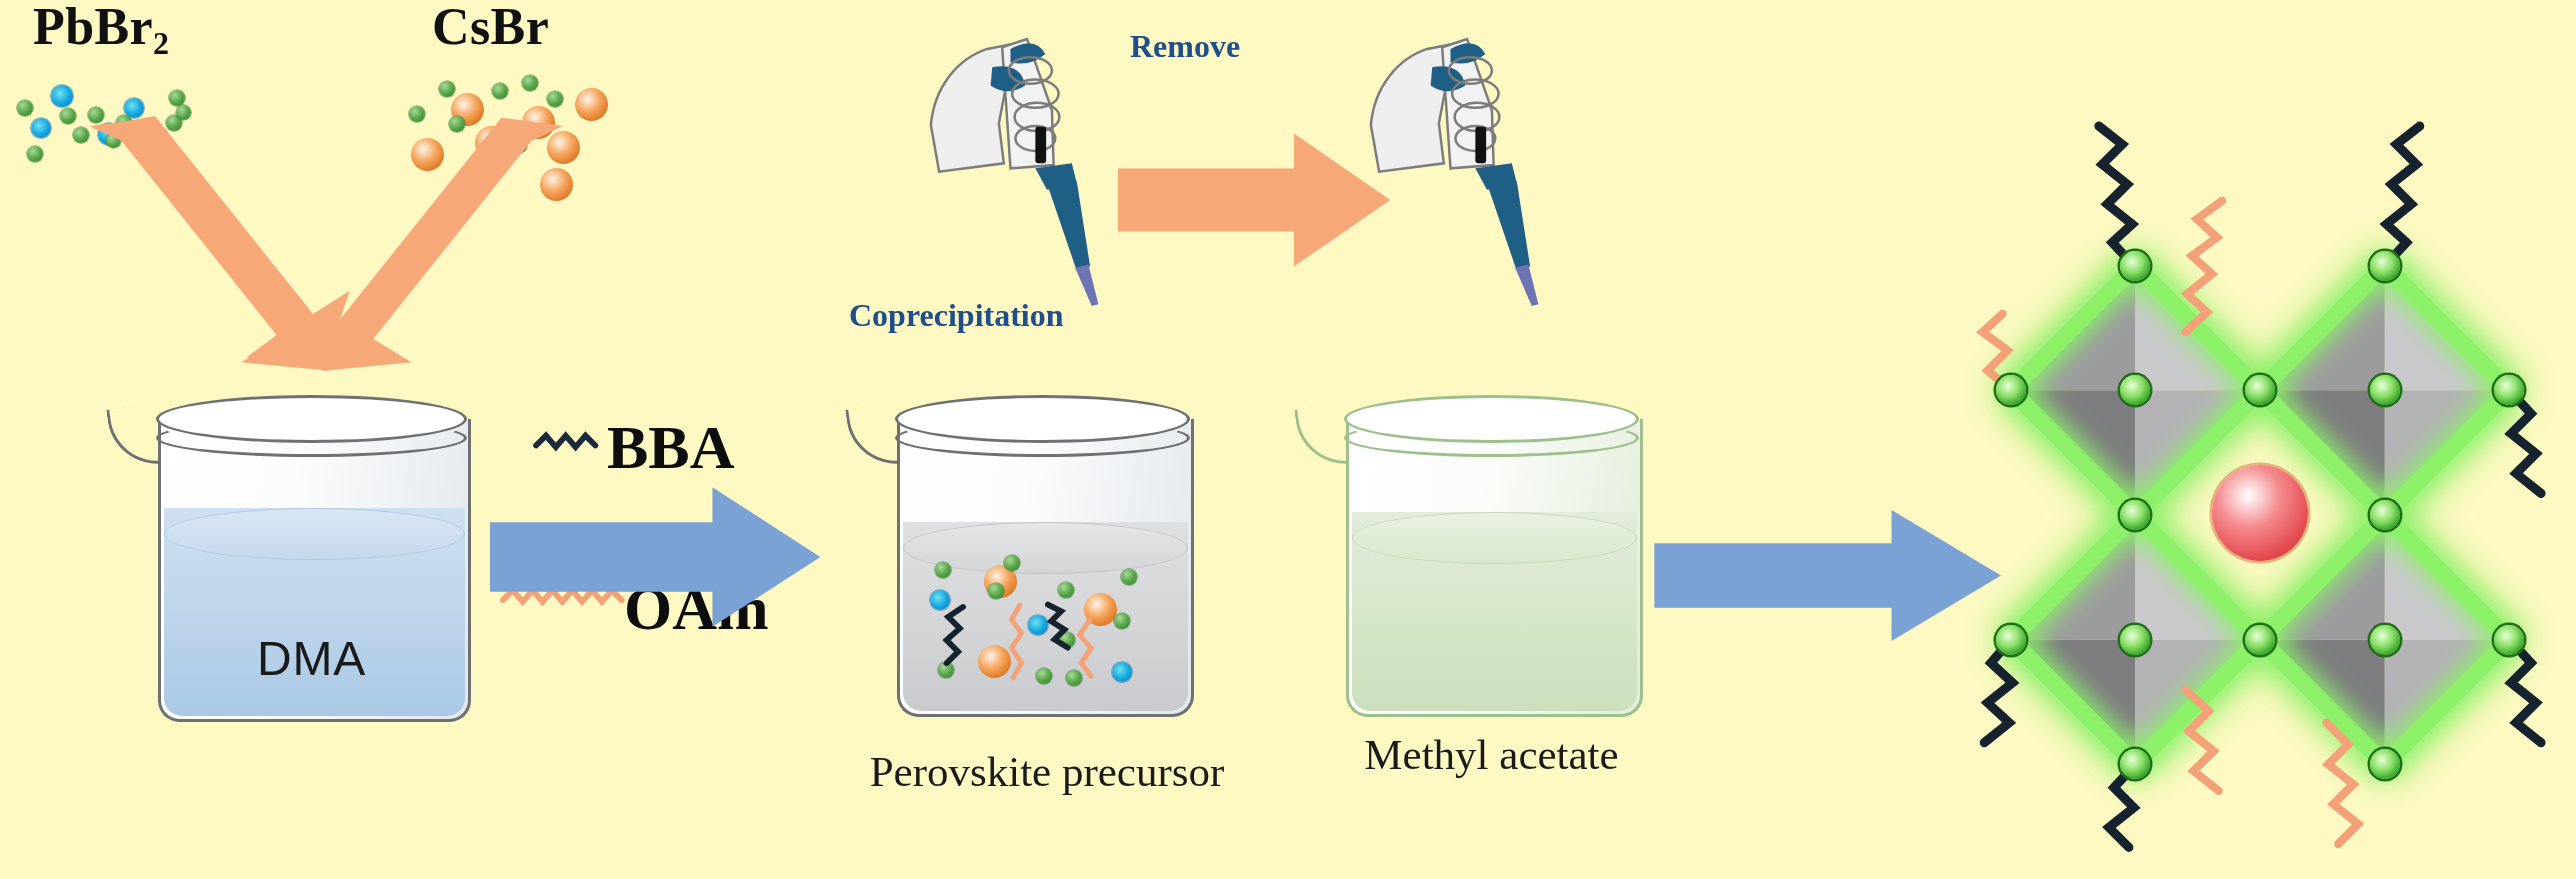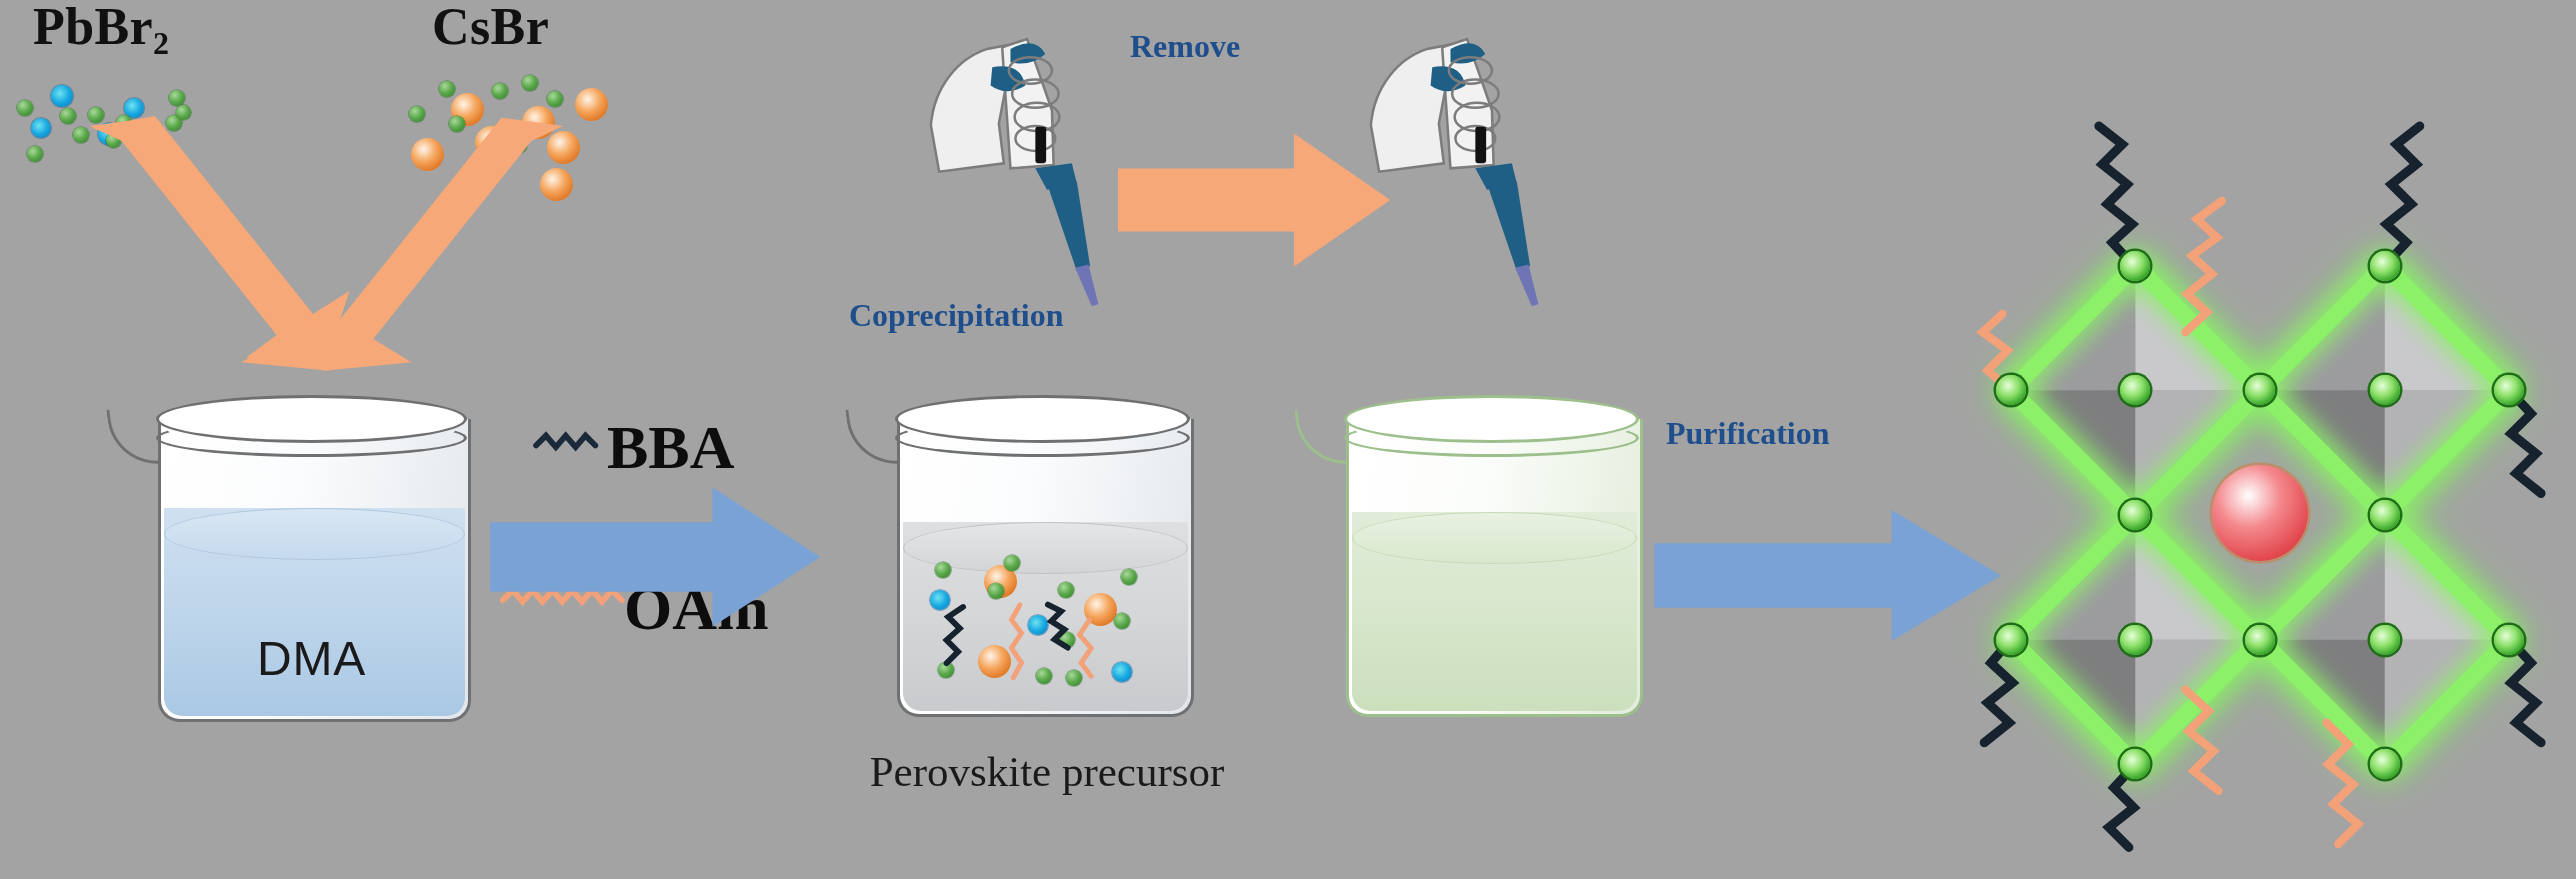--- a/index.html
+++ b/index.html
@@ -1,18 +1,18 @@
 <!DOCTYPE html>
 <html style="font-size:13.3px"><head>
 <meta charset="utf-8">
 <style>
   html,body{margin:0;padding:0;background:#ffffff;}
   body{width:2576px;height:880px;overflow:hidden;
        font-family:"Liberation Serif", serif;}
-  #stage{position:relative;width:2576px;height:880px;background:#a3a3a3;}
+  #stage{position:relative;width:2576px;height:880px;background:#fef9c3;}
   .abs{position:absolute;}
 
   
   .lbl-reagent{font-family:"Liberation Serif",serif;font-weight:bold;
       font-size:52px;color:#111;letter-spacing:0.4px;white-space:nowrap;}
   .lbl-reagent sub{font-size:32px;vertical-align:baseline;position:relative;top:10px;}
   .lbl-step{font-family:"Liberation Serif",serif;font-weight:bold;
       font-size:32px;color:#1f4e8c;white-space:nowrap;}
   .lbl-ligand{font-family:"Liberation Serif",serif;font-weight:bold;
       font-size:62px;color:#0d0d0d;white-space:nowrap;}
@@ -242,23 +242,23 @@
     <div class="body">
       <div class="liquid" style="height:199px;background:linear-gradient(180deg,#e2ecd9 0%,#d6e6ca 55%,#cbdfbd 100%);">
         <div class="surface" style="background:linear-gradient(180deg,#e9f1e2,#d8e8cc);border:1.7px solid #c6dab8;box-sizing:border-box;"></div>
       </div>
     </div>
     <div class="rim"></div>
     <div class="rim2"></div>
   </div>
 
   <div class="abs lbl-caption" style="left:1296px;top:731px;width:391px;">
-  </div>
-
-  <div class="abs lbl-step" style="left:1666px;top:415px;">Purification</div>
+    <div>Methyl acetate</div>
+  </div>
+
 
   <svg class="arrow-svg" style="left:1654px;top:505px;" width="349" height="141" viewBox="0 0 420 170">
     <polygon points="0,46 286,46 286,6 418,85 286,164 286,124 0,124" fill="#7ba2d4"></polygon>
   </svg>
 
 
   <div id="crystal" style="left:1936px;top:58px;width:640px;height:806px;">
 
     <svg width="640" height="806" viewBox="0 0 770 970">
       <defs>

